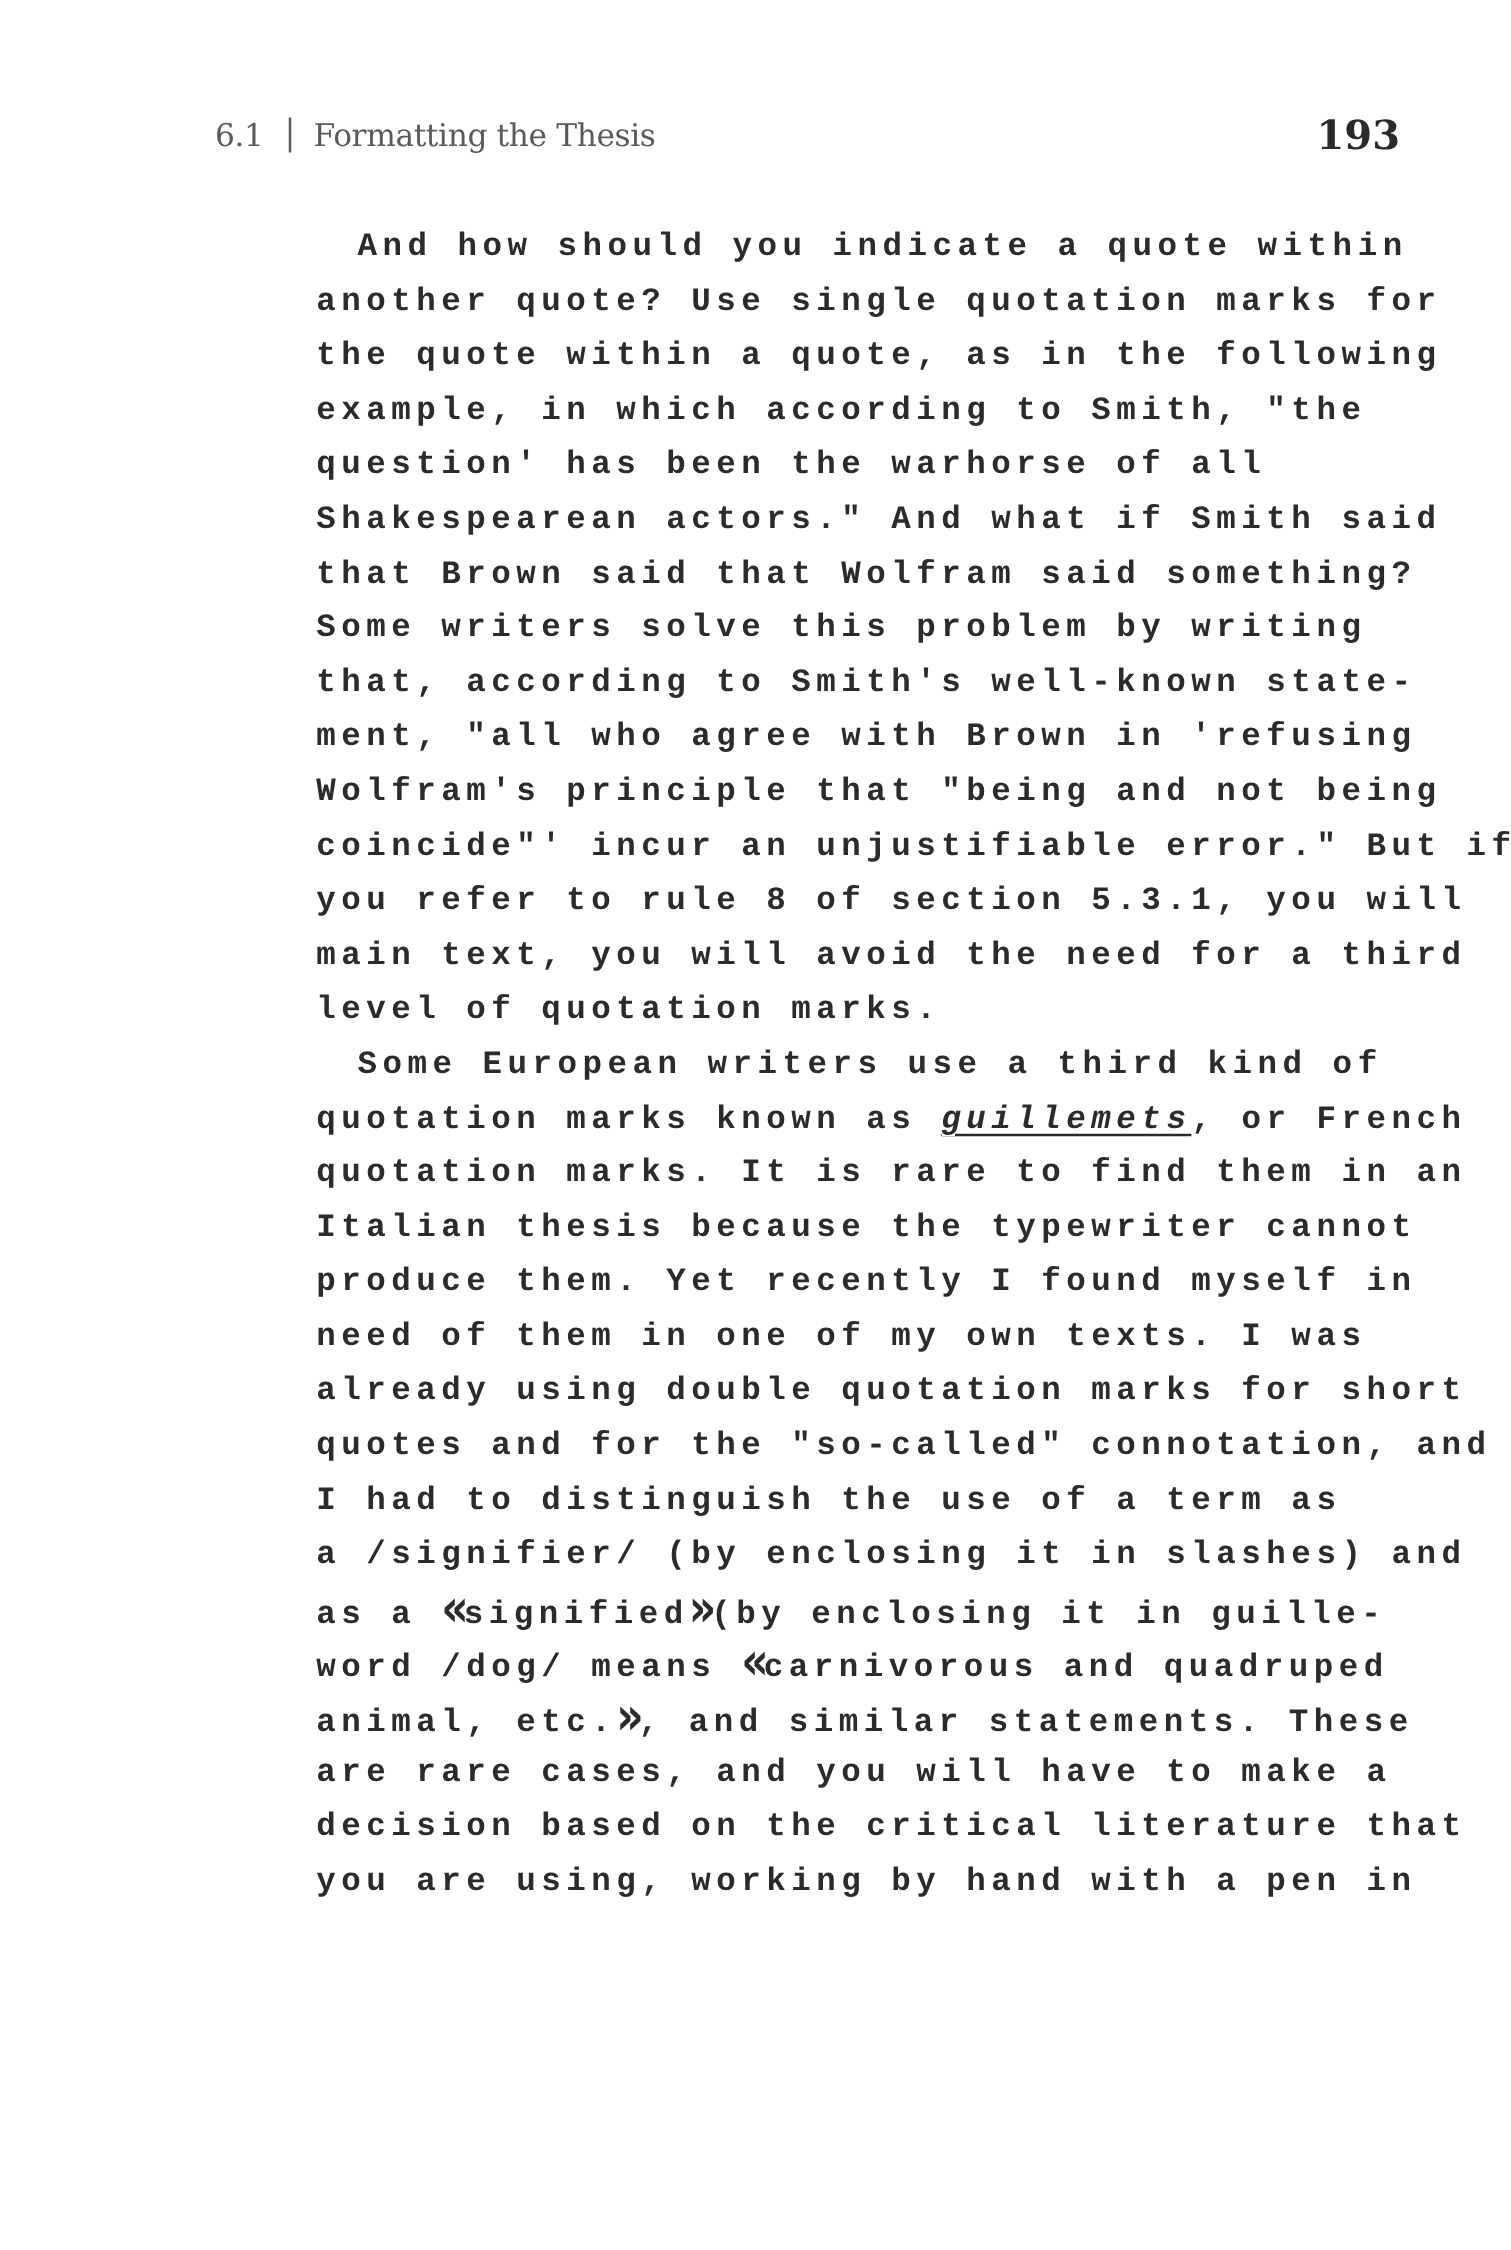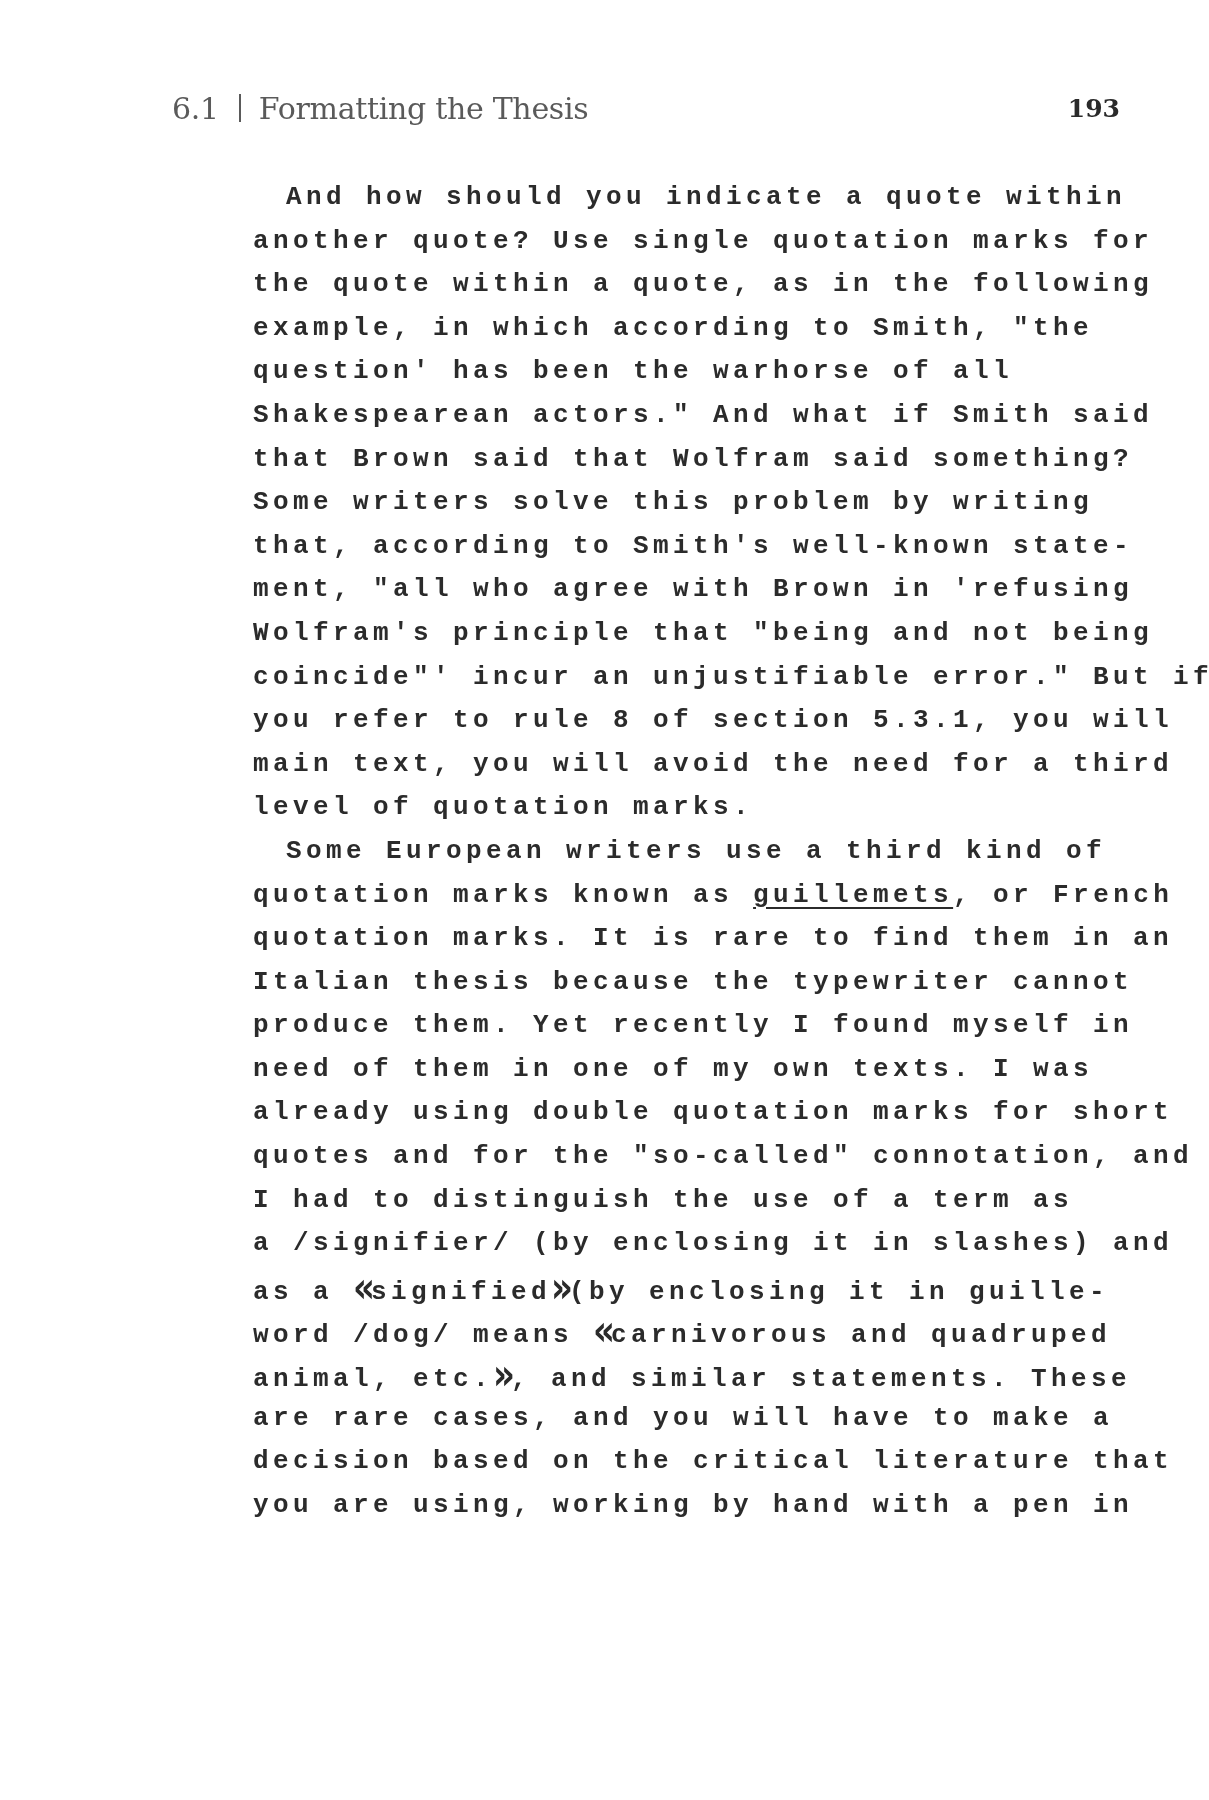--- a/index.html
+++ b/index.html
@@ -1,39 +1,39 @@
 <!DOCTYPE html>
 <html><head>
 <meta charset="utf-8">
 <style>
   html, body { margin: 0; padding: 0; background: #ffffff; }
   body { width: 1209px; height: 1800px; position: relative; overflow: hidden; }
   .page { position: absolute; left: 0; top: 0; width: 1209px; height: 1800px; background: #ffffff; }
   .running-head {
     position: absolute; left: 172px; top: 88px; height: 40px;
     font-family: "DejaVu Serif", "Liberation Serif", serif;
-    font-size: 30px; color: #5a5a5a; letter-spacing: -0.3px;
+    font-size: 25px; color: #5a5a5a; letter-spacing: -0.3px;
     display: flex; align-items: center; white-space: nowrap;
   }
   .running-head .sep { display: inline-block; width: 2px; height: 28px; background: #5a5a5a; margin: 0 18px 0 20px; }
   .page-number {
     position: absolute; right: 89px; top: 88px; height: 40px;
     font-family: "DejaVu Serif", "Liberation Serif", serif;
-    font-size: 25px; font-weight: bold; color: #2a2a2a;
+    font-size: 32px; font-weight: bold; color: #2a2a2a;
     display: flex; align-items: center; margin-left: 28px;
   }
   .body-text {
     position: absolute; left: 253px; top: 176px; width: 800px;
     font-family: "Liberation Mono", "DejaVu Sans Mono", monospace;
     font-size: 26px; font-weight: bold; color: #2b2b2b;
     line-height: 43.6px; letter-spacing: 4.4px;
   }
   .line { white-space: pre; height: 43.6px; }
   .line.indent { padding-left: 33px; text-align: center; }
-  .u { text-decoration: underline; text-underline-offset: 5px; text-decoration-thickness: 2px; }
+  .u { text-decoration: underline; text-underline-offset: 5px; text-decoration-thickness: 2px; font-style: italic; }
   .guil { font-family: "DejaVu Sans", sans-serif; font-size: 34px; font-weight: bold; letter-spacing: -4px; display: inline-block; transform: scaleY(1.25); }
 </style>
 </head>
 <body>
 
 <div class="page">
   <div class="running-head">
     <span>6.1</span>
     <span class="sep"></span>
     <span>Formatting the Thesis</span>

